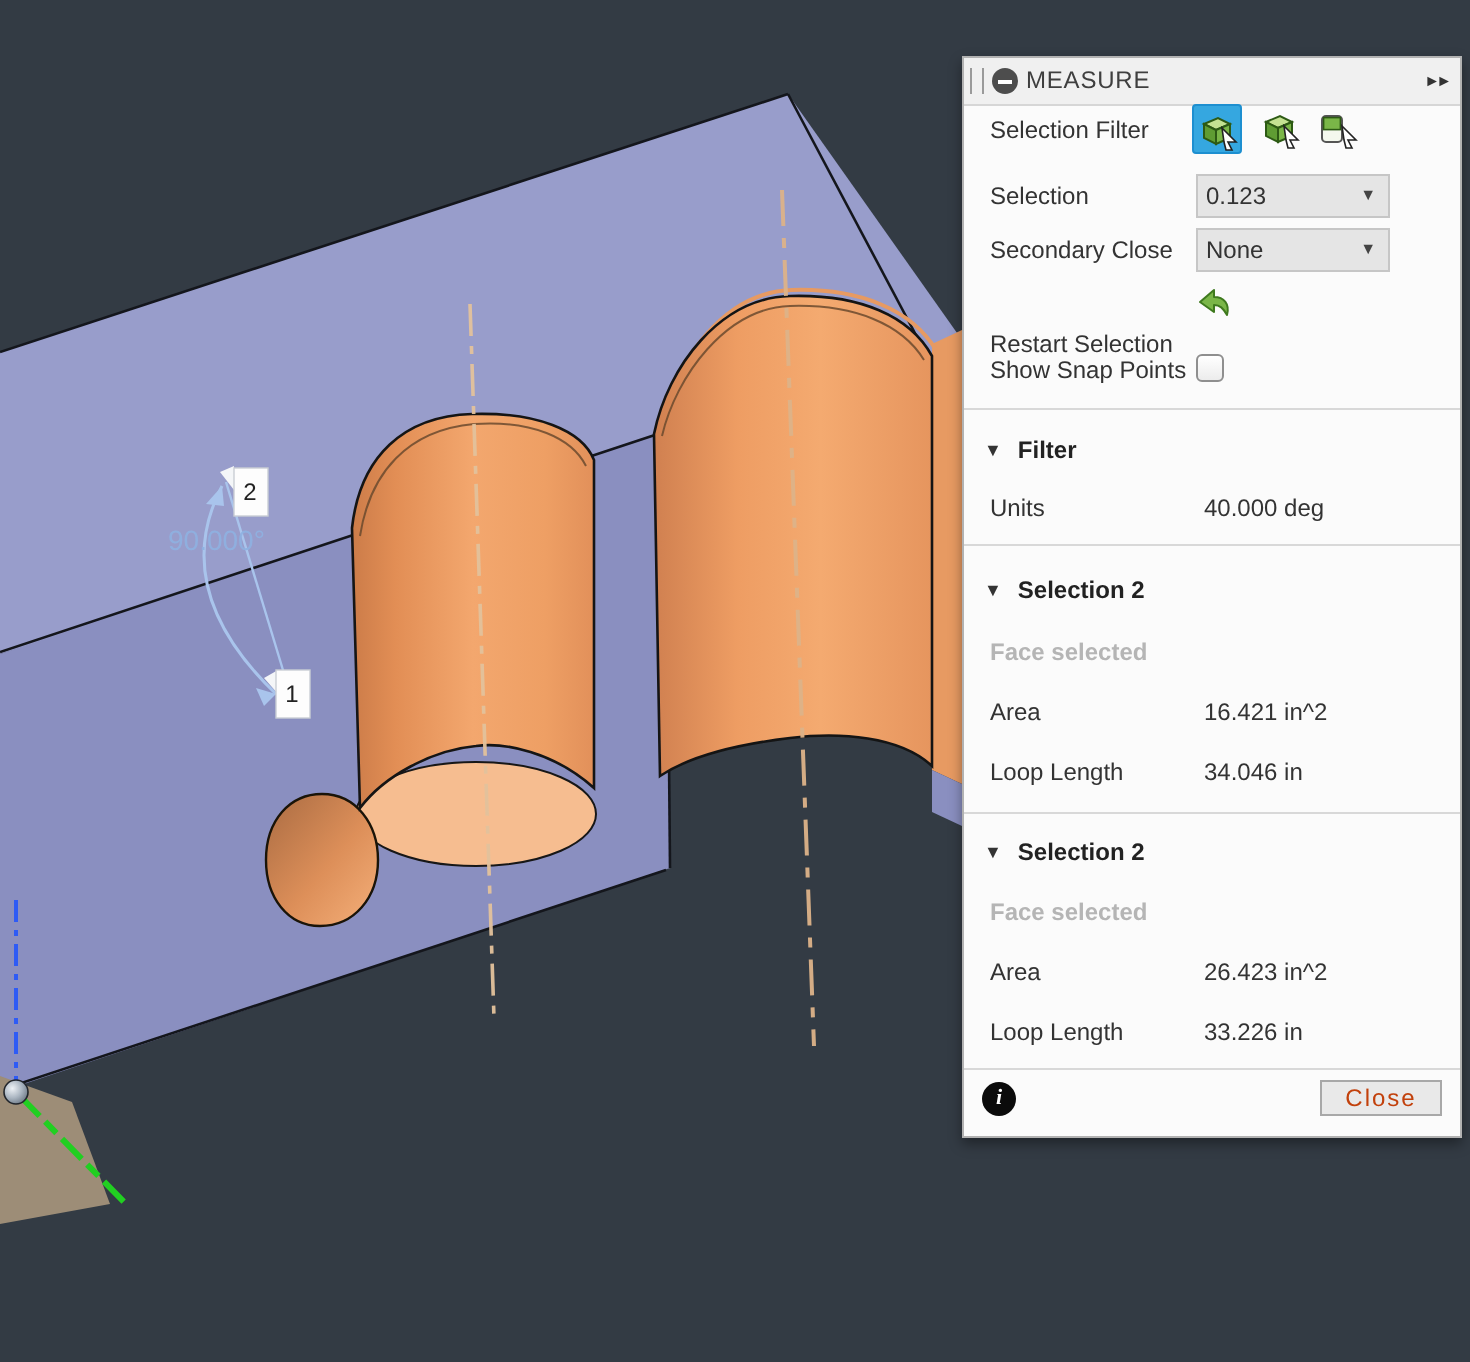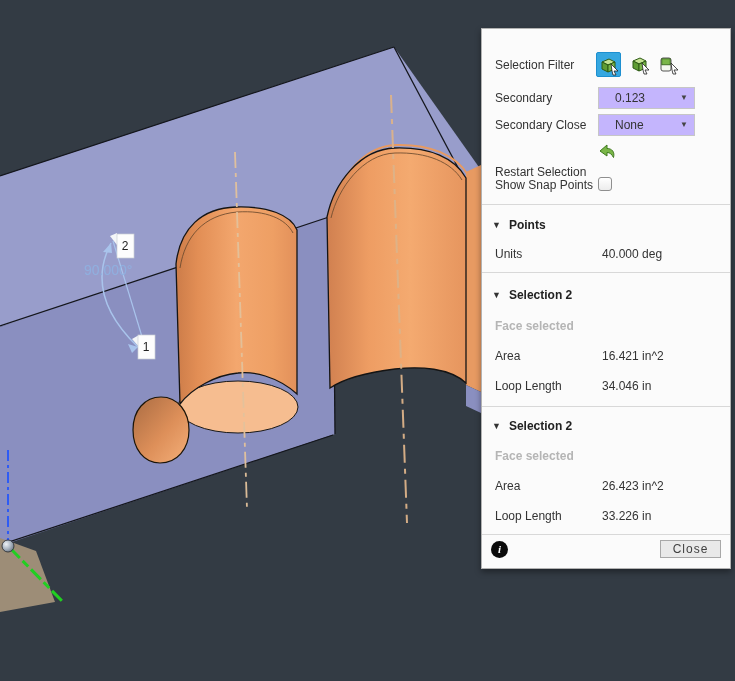--- a/index.html
+++ b/index.html
@@ -39,41 +39,41 @@
 
   .sect{position:absolute;left:10px;white-space:nowrap;font-weight:bold;color:#222;}
   .sect .tri{font-size:9px;color:#333;margin-right:8px;vertical-align:1px;}
 
   .fbtn{position:absolute;width:25px;height:25px;top:23px;box-sizing:border-box;border-radius:2px;}
   .fbtn.active{background:#35a7e0;border:1px solid #1d8fd0;}
   .fbtn svg{position:absolute;left:2px;top:2px;}
 
   .dd{
     position:absolute;left:116px;width:97px;height:22px;box-sizing:border-box;
-    background:#c4b5fd;border:1px solid #c6c6c6;line-height:20px;padding-left:16px;color:#333;
+    background:#e5e5e5;border:1px solid #c6c6c6;line-height:20px;padding-left:4px;color:#333;
     cursor:pointer;
   }
   .dd .caret{position:absolute;right:6px;top:0;font-size:8px;color:#444;line-height:20px;}
 
   .restart-btn{position:absolute;left:115px;width:20px;height:18px;cursor:pointer;}
   .checkbox{
     position:absolute;left:116px;width:14px;height:14px;box-sizing:border-box;
     background:linear-gradient(#ffffff,#ececec);
     border:1px solid #8f8f8f;border-radius:3px;cursor:pointer;
   }
 
   .footer-sep{position:absolute;left:0;right:0;top:505px;height:1px;background:#d8d8d8;}
   .info-btn{
     position:absolute;left:9px;top:512px;width:17px;height:17px;border-radius:50%;
     background:#0b0b0b;color:#fff;text-align:center;line-height:17px;
     font-size:11px;font-weight:bold;font-family:"Liberation Serif",serif;font-style:italic;cursor:pointer;
   }
   .close-btn{
     position:absolute;left:178px;top:511px;width:61px;height:18px;box-sizing:border-box;
-    background:#e9e9e9;border:1px solid #a8a8a8;color:#404040;
+    background:#e9e9e9;border:1px solid #a8a8a8;color:#c2410c;
     text-align:center;line-height:16px;font-size:12px;letter-spacing:1px;cursor:pointer;
   }
 </style>
 </head>
 <body>
 
 <svg id="scene" width="735" height="681" viewBox="0 0 735 681">
   <defs>
     <linearGradient id="gcylL" x1="0" y1="0" x2="1" y2="0">
       <stop offset="0" stop-color="#cc7c49"></stop>
@@ -157,20 +157,26 @@
 
   <g>
     <polygon points="132,339 139,335 139,347" fill="#f4f6f8"></polygon>
     <rect x="138" y="335" width="17" height="24" fill="#fdfdfd" stroke="#c9ced4" stroke-width="0.7"></rect>
     <text class="svgtxt" x="146" y="351" font-size="12" fill="#222" text-anchor="middle">1</text>
   </g>
 </svg>
 
 <div class="panel">
 
+  <div class="panel-header">
+    <span class="grip"></span>
+    <span class="hdr-collapse"></span>
+    <span class="hdr-title">MEASURE</span>
+    <span class="hdr-chevrons">►►</span>
+  </div>
 
   <span class="prow" style="top:29px">Selection Filter</span>
   <span class="fbtn active" style="left:114px">
     <svg width="21" height="21" viewBox="0 0 21 21">
       <polygon points="3,7 10,4 16,7 9,10" fill="#c4e292" stroke="#2d5a14" stroke-width="1"></polygon>
       <polygon points="3,7 9,10 9,17 3,14" fill="#5f9c33" stroke="#2d5a14" stroke-width="1"></polygon>
       <polygon points="9,10 16,7 16,14 9,17" fill="#7ab648" stroke="#2d5a14" stroke-width="1"></polygon>
       <polygon points="12,9 19,16 15,16 17,20 14,20 13,16" fill="#ffffff" stroke="#222" stroke-width="0.8"></polygon>
     </svg>
   </span>
@@ -183,21 +189,21 @@
     </svg>
   </span>
   <span class="fbtn" style="left:174px">
     <svg width="23" height="21" viewBox="0 0 23 21">
       <rect x="3" y="4" width="10" height="13" rx="2" fill="#f4f8ee" stroke="#555" stroke-width="1"></rect>
       <rect x="3.8" y="4.8" width="8.4" height="6" fill="#7ab648" stroke="#2d5a14" stroke-width="0.8"></rect>
       <polygon points="13,9 20,16 16,16 18,20 15,20 14,16" fill="#ffffff" stroke="#222" stroke-width="0.8"></polygon>
     </svg>
   </span>
 
-  <span class="prow" style="top:62px">Secondary</span>
+  <span class="prow" style="top:62px">Selection</span>
   <div class="dd" style="top:58px">
     <span>0.123</span>
     <span class="caret">▼</span>
   </div>
 
   <span class="prow" style="top:89px">Secondary Close</span>
   <div class="dd" style="top:85px">
     <span>None</span>
     <span class="caret">▼</span>
   </div>
@@ -207,21 +213,21 @@
     <svg width="20" height="18" viewBox="0 0 20 18">
       <path d="M3 7 L10 1 L10 4.5 C15 4.5 18 8 16.5 13.5 C14.5 10 13 8.5 10 8.5 L10 12 Z" fill="#7ab648" stroke="#3f7a1e" stroke-width="1" stroke-linejoin="round"></path>
     </svg>
   </span>
 
   <span class="prow" style="top:149px">Show Snap Points</span>
   <span class="checkbox" style="top:148px"></span>
 
   <div class="sep" style="top:175px"></div>
 
-  <span class="sect" style="top:189px"><span class="tri">▼</span><span>Points</span></span>
+  <span class="sect" style="top:189px"><span class="tri">▼</span><span>Filter</span></span>
   <span class="prow" style="top:218px">Units</span>
   <span class="pval" style="top:218px">40.000 deg</span>
 
   <div class="sep" style="top:243px"></div>
 
   <span class="sect" style="top:259px"><span class="tri">▼</span><span>Selection 2</span></span>
   <span class="prow gray" style="top:290px">Face selected</span>
   <span class="prow" style="top:320px">Area</span>
   <span class="pval" style="top:320px">16.421 in^2</span>
   <span class="prow" style="top:350px">Loop Length</span>

